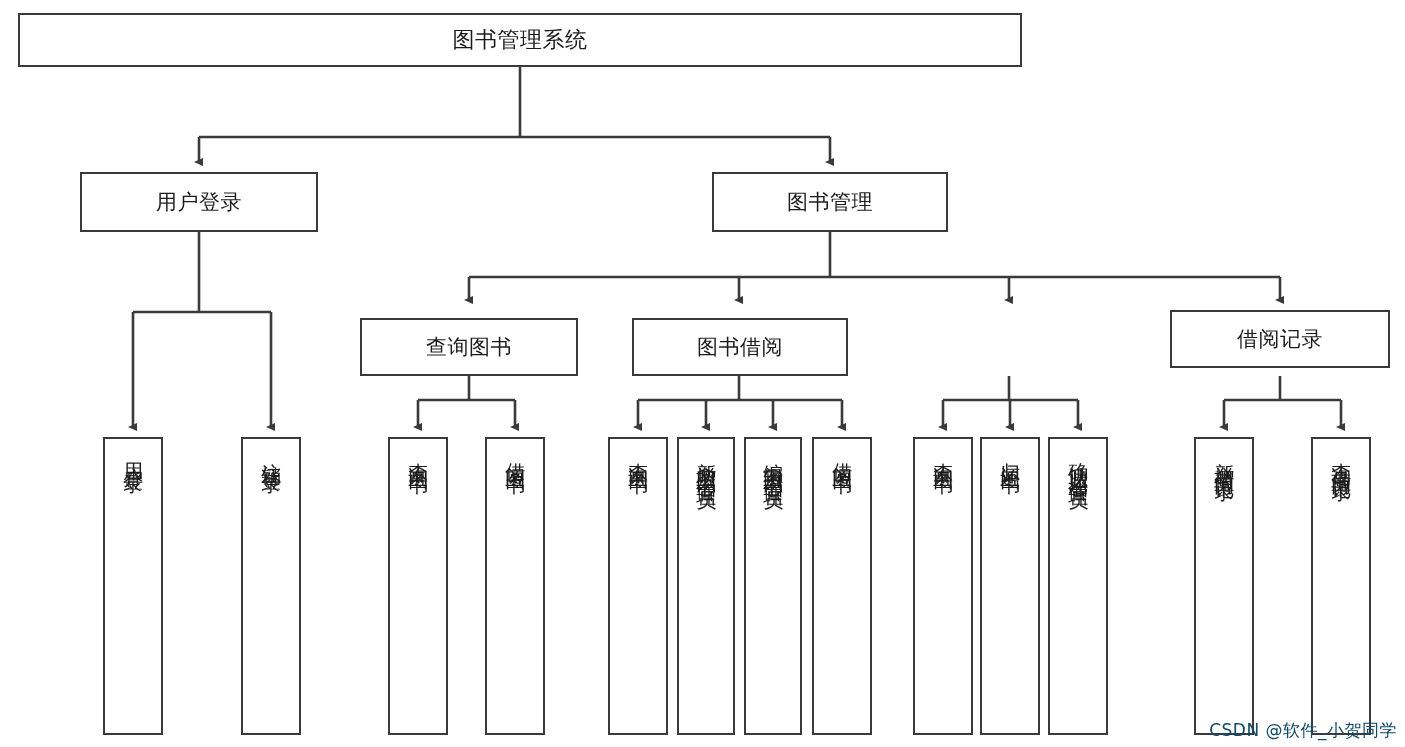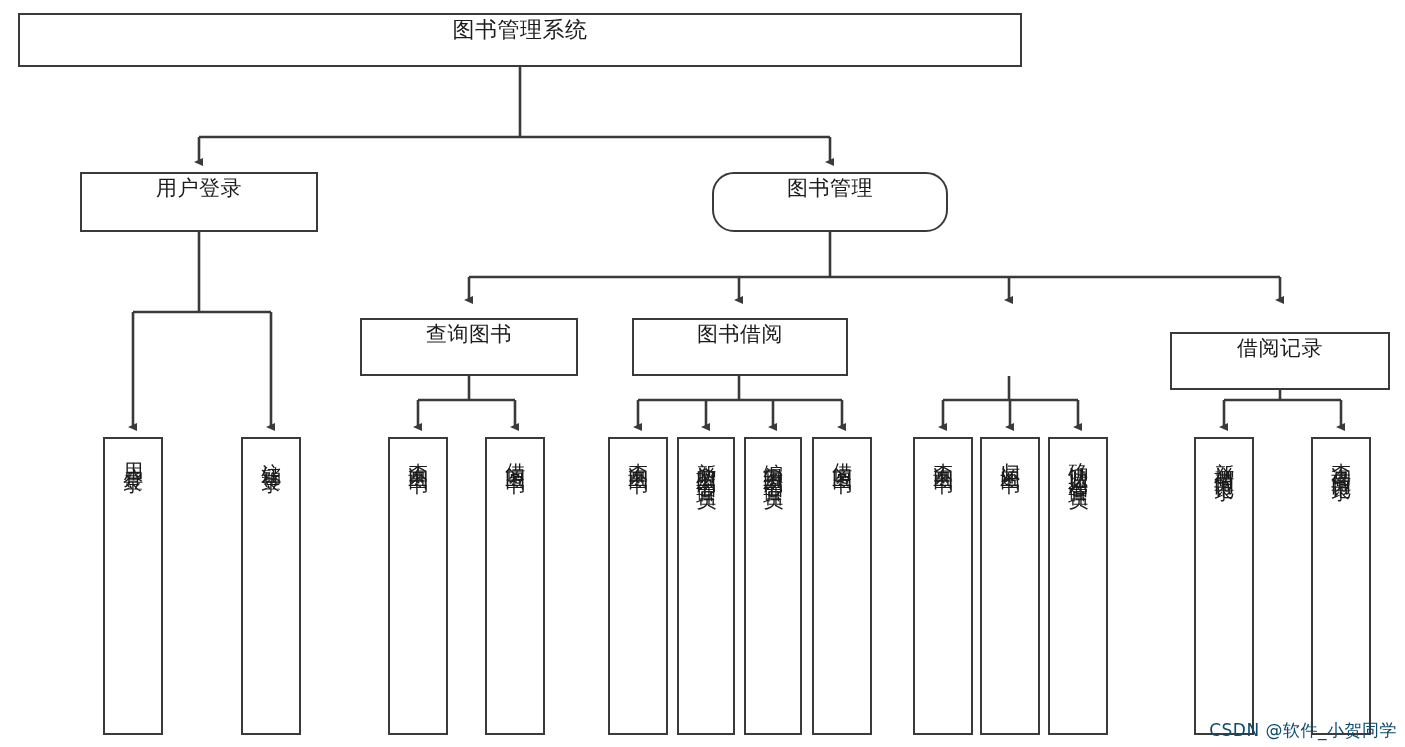--- a/index.html
+++ b/index.html
@@ -24,20 +24,21 @@
     width: 1405px;
     height: 747px;
     pointer-events: none;
   }
   .node {
     position: absolute;
     box-sizing: border-box;
     background: #ffffff;
     border: 2px solid #3a3a3a;
     display: flex;
+    align-items: center;
     justify-content: center;
     color: #1b1b1b;
     letter-spacing: 0.5px;
   }
   .node.h {
     font-size: 21px;
   }
   .node.root {
     font-size: 22px;
   }
@@ -123,31 +124,31 @@
     </g>
   </svg>
 
   <div class="node root" style="left:18px; top:13px; width:1004px; height:54px;">
     <span>图书管理系统</span>
   </div>
 
   <div class="node h" style="left:80px; top:172px; width:238px; height:60px;">
     <span>用户登录</span>
   </div>
-  <div class="node h" style="left:712px; top:172px; width:236px; height:60px;border-radius:22px;">
+  <div class="node h" style="left:712px; top:172px; width:236px; height:60px;">
     <span>图书管理</span>
   </div>
 
   <div class="node h" style="left:360px; top:318px; width:218px; height:58px;">
     <span>查询图书</span>
   </div>
   <div class="node h" style="left:632px; top:318px; width:216px; height:58px;">
     <span>图书借阅</span>
   </div>
-  <div class="node h" style="left:1170px; top:332px; width:220px; height:58px;">
+  <div class="node h" style="left:1170px; top:310px; width:220px; height:58px;">
     <span>借阅记录</span>
   </div>
 
   <div class="node v" style="left:103px; top:437px; width:60px; height:298px;">
     <span>用户登录</span>
   </div>
   <div class="node v" style="left:241px; top:437px; width:60px; height:298px;">
     <span>注销登录</span>
   </div>
 

